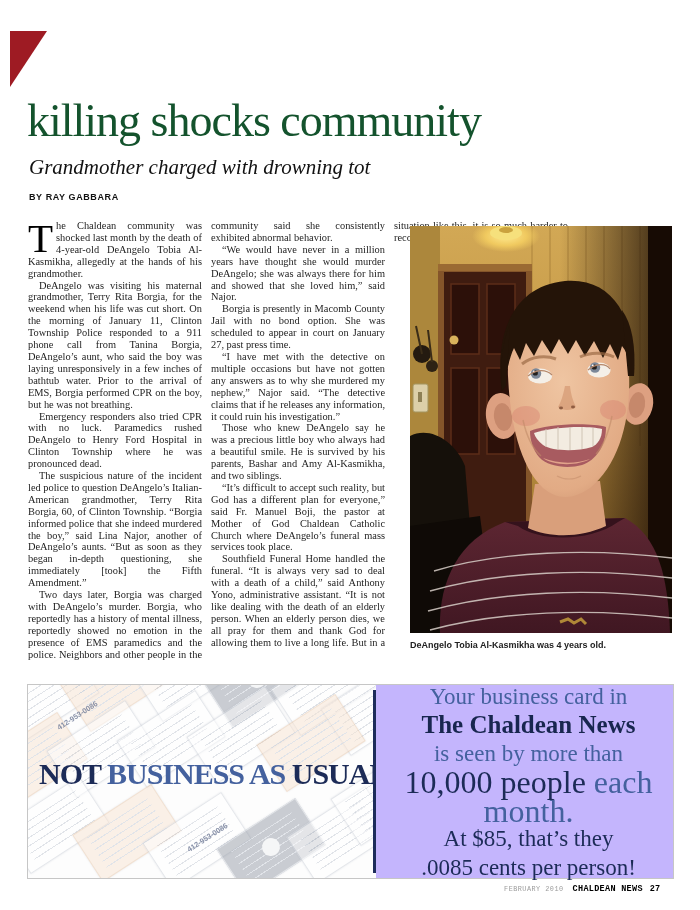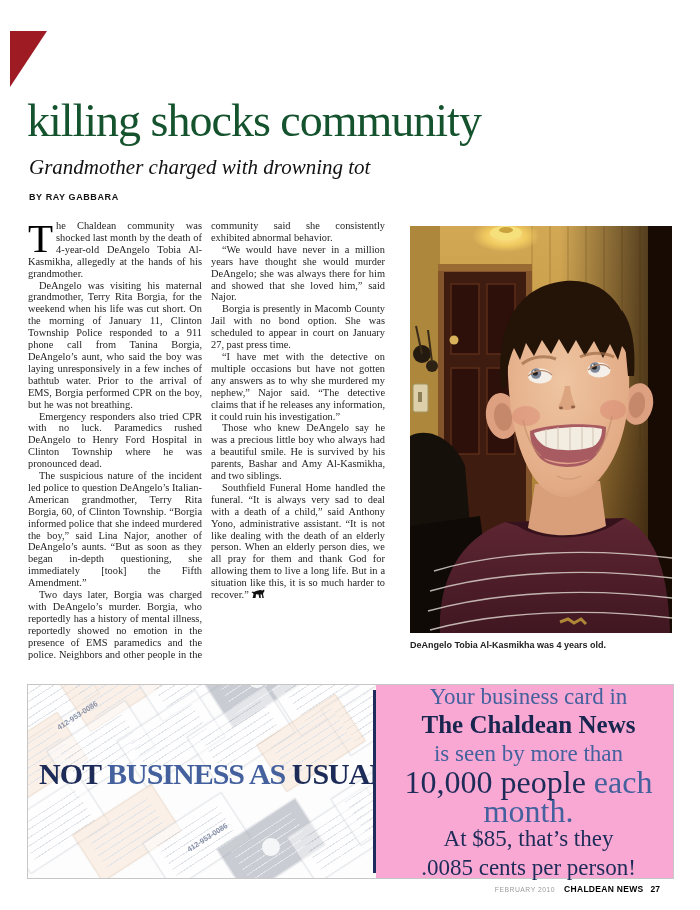--- a/index.html
+++ b/index.html
@@ -44,29 +44,29 @@
   .bcard.dark{background:#979da8;}
   .bcard.dark::after{content:"";position:absolute;left:50%;top:50%;width:18px;height:18px;
          margin:-9px 0 0 -9px;border-radius:50%;background:#eef0f2;}
   .card-phone{position:absolute;font-family:"Liberation Sans",sans-serif;font-weight:bold;
          font-size:7.5px;color:#7c86a0;transform:rotate(-33deg);opacity:.9;}
   .ad-slogan{position:absolute;left:0;right:0;top:72px;text-align:center;
          font-family:"Liberation Serif",serif;font-weight:bold;font-size:30px;
          letter-spacing:-1px;white-space:nowrap;margin-left:11px;}
   .ad-divider{position:absolute;right:0;top:5px;bottom:5px;width:3px;background:#1d2c5a;}
   .ad-copy{flex:1;display:flex;flex-direction:column;justify-content:center;align-items:center;
-         text-align:center;font-family:"Liberation Serif",serif;background:#f9a8d4;padding-top:2px;padding-left:8px;}
+         text-align:center;font-family:"Liberation Serif",serif;background:#c4b5fd;padding-top:2px;padding-left:8px;}
   .ad-copy div{font-size:23px;line-height:28.5px;}
   .ink-dark{color:#1c2b57;}
   .ink-light{color:#44619e;}
   .ad-copy .brand{font-weight:bold;font-size:25px;color:#18264f;}
   .ad-copy .big{font-size:32px;}
 
   
-  .folio{position:absolute;right:40px;top:884px;font-family:Liberation Sans, sans-serif;
+  .folio{position:absolute;right:40px;top:884px;font-family:Liberation Mono, monospace;
          font-size:8.5px;display:flex;align-items:baseline;gap:9px;}
   .folio .issue{font-size:6.8px;color:#9b9b9b;letter-spacing:.5px;}
   .folio .pub{font-weight:bold;color:#000;letter-spacing:.3px;}
   .folio .pagenum{font-weight:bold;color:#000;margin-left:-2px;}
 </style>
 </head>
 <body>
 
 <div class="page">
 
@@ -81,20 +81,21 @@
   <div class="article">
     <p class="para first"><span class="dropcap">T</span><span>he Chaldean community was shocked last month by the death of 4-year-old DeAngelo Tobia Al-Kasmikha, allegedly at the hands of his grandmother.</span></p>
     <p>DeAngelo was visiting his maternal grandmother, Terry Rita Borgia, for the weekend when his life was cut short.  On the morning of January 11, Clinton Township Police responded to a 911 phone call from Tanina Borgia, DeAngelo’s aunt, who said the boy was laying unresponsively in a few inches of bathtub water.  Prior to the arrival of EMS, Borgia performed CPR on the boy, but he was not breathing.</p>
     <p>Emergency responders also tried CPR with no luck. Paramedics rushed DeAngelo to Henry Ford Hospital in Clinton Township where he was pronounced dead.</p>
     <p>The suspicious nature of the incident led police to question DeAngelo’s Italian-American grandmother, Terry Rita Borgia, 60, of Clinton Township. “Borgia informed police that she indeed murdered the boy,” said Lina Najor, another of DeAngelo’s aunts.  “But as soon as they began in-depth questioning, she immediately [took] the Fifth Amendment.”</p>
     <p>Two days later, Borgia was charged with DeAngelo’s murder. Borgia, who reportedly has a history of mental illness, reportedly showed no emotion in the presence of EMS paramedics and the police.  Neighbors and other people in the community said she consistently exhibited abnormal behavior.</p>
     <p>“We would have never in a million years have thought she would murder DeAngelo; she was always there for him and showed that she loved him,” said Najor.</p>
     <p>Borgia is presently in Macomb County Jail with no bond option. She was scheduled to appear in court on January 27, past press time.</p>
     <p>“I have met with the detective on multiple occasions but have not gotten any answers as to why she murdered my nephew,” Najor said.  “The detective claims that if he releases any information, it could ruin his investigation.”</p>
     <p>Those who knew DeAngelo say he was a precious little boy who always had a beautiful smile. He is survived by his parents, Bashar and Amy Al-Kasmikha, and two siblings.</p>
+    <p>“It’s difficult to accept such reality, but God has a different plan for everyone,” said Fr. Manuel Boji, the pastor at Mother of God Chaldean Catholic Church where DeAngelo’s funeral mass services took place.</p>
     <p><span>Southfield Funeral Home handled the funeral. “It is always very sad to deal with a death of a child,” said Anthony Yono, administrative assistant. “It is not like dealing with the death of an elderly person. When an elderly person dies, we all pray for them and thank God for allowing them to live a long life. But in a situation like this, it is so much harder to recover.”</span><svg class="endmark" width="14" height="10" viewBox="0 0 14 10">
           <path d="M1.5,9 L2.5,5.5 L2,4 L0.5,3.5 L1.5,2.5 L3,3 L5,2 L9,1 L11.5,1.5 L13,0.5 L13.5,2 L12.5,3.5 L12,5 L12.8,9 L11.3,9 L11,5.8 L9.5,5.2 L9.8,9 L8.3,9 L7.6,5.5 L5,5.3 L4.6,9 Z" fill="#111"></path>
         </svg></p>
   </div>
 
   <svg class="photo" viewBox="0 0 262 407" preserveAspectRatio="none">
     <defs>
       <linearGradient id="wood" x1="0" y1="0" x2="0" y2="1">
         <stop offset="0" stop-color="#d2a855"></stop>
           <stop offset=".5" stop-color="#c09341"></stop>

